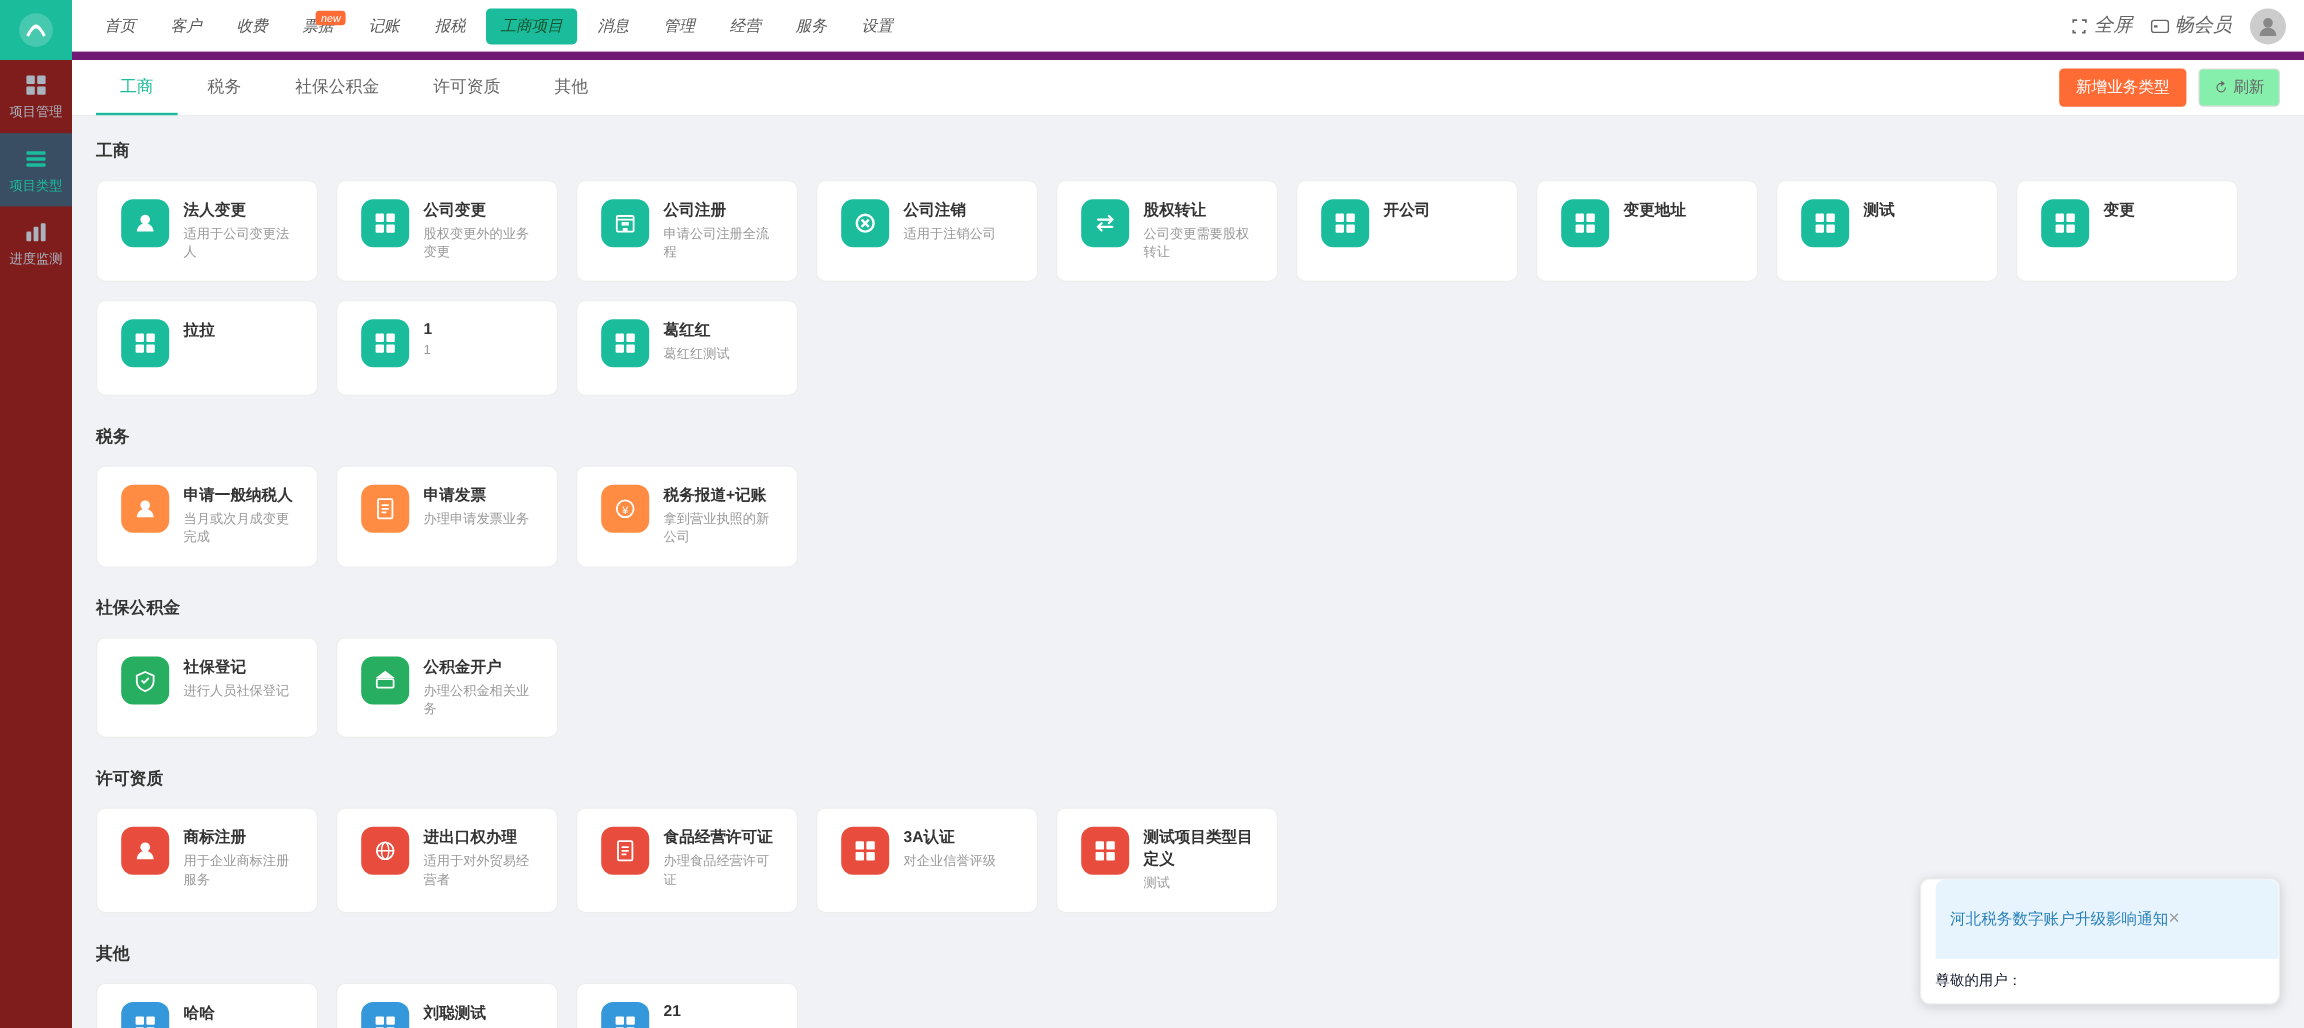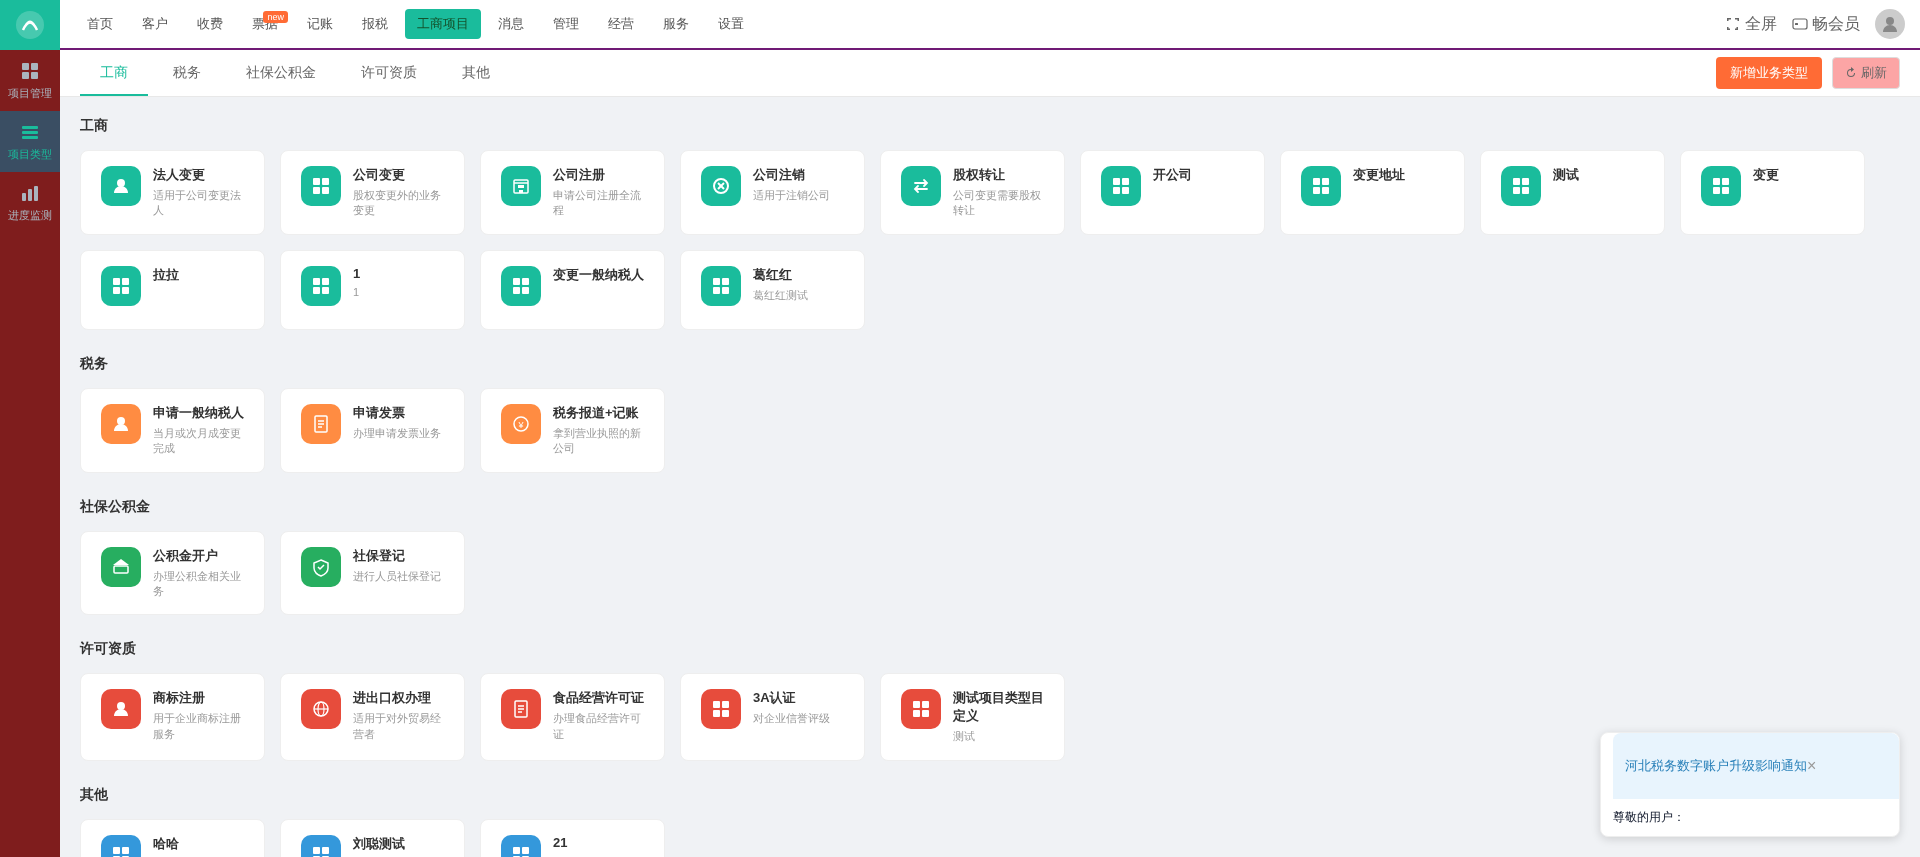--- a/index.html
+++ b/index.html
@@ -42,23 +42,24 @@
     
     .main { flex: 1; display: flex; flex-direction: column; overflow: hidden; }
 
     
     .topnav {
       height: 50px;
       background: #fff;
       display: flex;
       align-items: center;
       padding: 0 15px;
-      border-bottom: 2px solid #701a75;
+      border-bottom: 7px solid #701a75;
       flex-shrink: 0;
       gap: 5px;
+      font-style: italic;
     }
     .nav-item {
       padding: 6px 12px;
       font-size: 13px;
       color: #555;
       cursor: pointer;
       border-radius: 4px;
       position: relative;
     }
     .nav-item.active {
@@ -112,21 +113,21 @@
     .btn-add-type {
       background: #ff6b35;
       color: #fff;
       border: none;
       padding: 6px 14px;
       border-radius: 4px;
       font-size: 13px;
       cursor: pointer;
     }
     .btn-refresh {
-      background: #fca5a5;
+      background: #86efac;
       color: #666;
       border: 1px solid #ddd;
       padding: 6px 12px;
       border-radius: 4px;
       font-size: 13px;
       cursor: pointer;
       display: flex;
       align-items: center;
       gap: 4px;
     }
@@ -476,34 +477,20 @@
             <div class="card">
               <div class="card-icon ic-teal">
                 <svg width="20" height="20" viewBox="0 0 20 20" fill="white">
                   <rect x="2" y="2" width="7" height="7" rx="1"></rect>
                   <rect x="11" y="2" width="7" height="7" rx="1"></rect>
                   <rect x="2" y="11" width="7" height="7" rx="1"></rect>
                   <rect x="11" y="11" width="7" height="7" rx="1"></rect>
                 </svg>
               </div>
               <div class="card-info">
-                <div class="card-title">变更一般纳税人</div>
-                <div class="card-desc"></div>
-              </div>
-            </div>
-            <div class="card">
-              <div class="card-icon ic-teal">
-                <svg width="20" height="20" viewBox="0 0 20 20" fill="white">
-                  <rect x="2" y="2" width="7" height="7" rx="1"></rect>
-                  <rect x="11" y="2" width="7" height="7" rx="1"></rect>
-                  <rect x="2" y="11" width="7" height="7" rx="1"></rect>
-                  <rect x="11" y="11" width="7" height="7" rx="1"></rect>
-                </svg>
-              </div>
-              <div class="card-info">
                 <div class="card-title">葛红红</div>
                 <div class="card-desc">葛红红测试</div>
               </div>
             </div>
           </div>
         </div>
         <div>
           <div class="section-title">税务</div>
           <div class="cards-grid">
             <div class="card">
@@ -542,45 +529,45 @@
               <div class="card-info">
                 <div class="card-title">税务报道+记账</div>
                 <div class="card-desc">拿到营业执照的新公司</div>
               </div>
             </div>
           </div>
         </div>
         <div>
           <div class="section-title">社保公积金</div>
           <div class="cards-grid">
+            <div class="card">
+              <div class="card-icon ic-green">
+                <svg width="20" height="20" viewBox="0 0 20 20" fill="none">
+                  <path d="M10 3l7 3v5c0 4-3 6.5-7 8-4-1.5-7-4-7-8V6l7-3z" stroke="white" stroke-width="1.5"></path>
+                  <path d="M7 10l2 2 4-4" stroke="white" stroke-width="1.5" fill="none"></path>
+                </svg>
+              </div>
+              <div class="card-info">
+                <div class="card-title">社保登记</div>
+                <div class="card-desc">进行人员社保登记</div>
+              </div>
+            </div>
             <div class="card">
               <div class="card-icon ic-green">
                 <svg width="20" height="20" viewBox="0 0 20 20" fill="none">
                   <rect x="3" y="9" width="14" height="7" rx="1" stroke="white" stroke-width="1.5"></rect>
                   <polygon points="10,2 18,8 2,8" fill="white"></polygon>
                   <rect x="6" y="10.5" width="2" height="4" fill="#27ae60"></rect>
                   <rect x="9" y="10.5" width="2" height="4" fill="#27ae60"></rect>
                   <rect x="12" y="10.5" width="2" height="4" fill="#27ae60"></rect>
                 </svg>
               </div>
               <div class="card-info">
                 <div class="card-title">公积金开户</div>
                 <div class="card-desc">办理公积金相关业务</div>
-              </div>
-            </div>
-            <div class="card">
-              <div class="card-icon ic-green">
-                <svg width="20" height="20" viewBox="0 0 20 20" fill="none">
-                  <path d="M10 3l7 3v5c0 4-3 6.5-7 8-4-1.5-7-4-7-8V6l7-3z" stroke="white" stroke-width="1.5"></path>
-                  <path d="M7 10l2 2 4-4" stroke="white" stroke-width="1.5" fill="none"></path>
-                </svg>
-              </div>
-              <div class="card-info">
-                <div class="card-title">社保登记</div>
-                <div class="card-desc">进行人员社保登记</div>
               </div>
             </div>
           </div>
         </div>
         <div>
           <div class="section-title">许可资质</div>
           <div class="cards-grid">
             <div class="card">
               <div class="card-icon ic-red">
                 <svg width="20" height="20" viewBox="0 0 20 20" fill="white">

